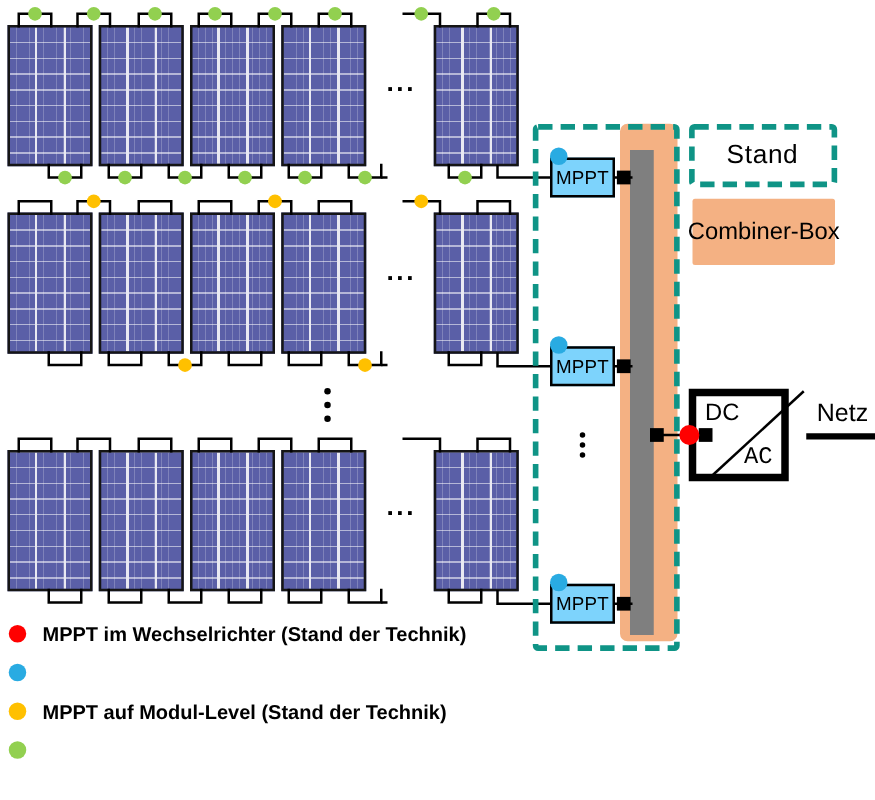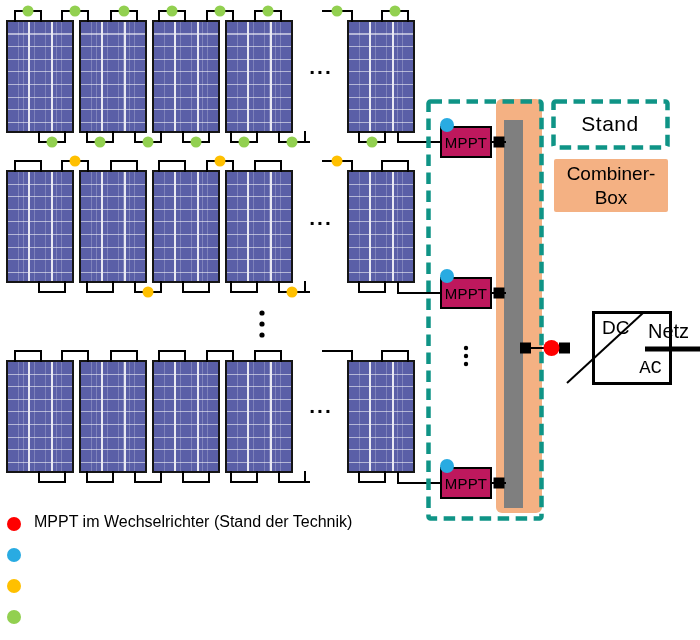--- a/index.html
+++ b/index.html
@@ -7,39 +7,39 @@
          font-family:"Liberation Sans",sans-serif;color:#000;}
   
   .panel{position:absolute;width:68px;height:113px;box-sizing:border-box;border:2px solid #151515;
     background-color:#5a5fa7;
     background-image:
       linear-gradient(to right, transparent 20px, #e9e9f2 20px, #e9e9f2 22px, transparent 22px),
       linear-gradient(to right, transparent 43px, #e9e9f2 43px, #e9e9f2 45px, transparent 45px),
       repeating-linear-gradient(to bottom, transparent 0px, transparent 11.5px, rgba(255,255,255,.55) 11.5px, rgba(255,255,255,.55) 12.6px),
       repeating-linear-gradient(to right, transparent 0px, transparent 4.7px, rgba(255,255,255,.22) 4.7px, rgba(255,255,255,.22) 5.4px);
   }
-  .mppt{position:absolute;left:440px;width:52px;height:32px;background:#be185d;border:2px solid #000;
+  .mppt{position:absolute;left:440px;width:52px;height:32px;background:#7dd3fc;border:2px solid #000;
         box-sizing:border-box;display:flex;align-items:center;justify-content:center;
         font-size:15px;letter-spacing:.2px;}
   .combiner-strip{position:absolute;left:496px;top:99px;width:46px;height:414px;background:#f4b183;border-radius:6px;}
   .gray-bar{position:absolute;left:504px;top:120px;width:19px;height:388px;background:#7f7f7f;}
   .hilem-label{position:absolute;left:553px;top:101px;width:114px;height:46px;display:flex;
                align-items:center;justify-content:center;font-size:21px;letter-spacing:.5px;}
   .combiner-label{position:absolute;left:554px;top:159px;width:114px;height:53px;background:#f4b183;
-                  display:flex;flex-direction:column;align-items:center;justify-content:center;
+                  display:flex;align-items:center;justify-content:center;
                   font-size:19px;line-height:24px;border-radius:2px;}
-  .inverter{position:absolute;left:592px;top:311px;width:80px;height:74px;background:#fff;
-            border:3px solid #000000;box-sizing:border-box;font-size:19px;}
+  .inverter{position:absolute;left:551px;top:311px;width:80px;height:74px;background:#fff;
+            border:6px solid #000000;box-sizing:border-box;font-size:19px;}
   .inverter .dc{position:absolute;left:7px;top:3px;}
   .inverter .ac{position:absolute;right:7px;bottom:3px;font-family:Liberation Mono, monospace;}
-  .netz-label{position:absolute;left:648px;top:320px;width:52px;font-size:20px;}
+  .netz-label{position:absolute;left:648px;top:320px;width:52px;text-align:center;font-size:20px;}
   .hdots{position:absolute;width:36px;text-align:center;font-size:21px;font-weight:bold;
          letter-spacing:2px;line-height:20px;}
   .legend{position:absolute;left:7px;top:500px;}
-  .legend-row{display:flex;align-items:flex-end;height:31px;}
+  .legend-row{display:flex;align-items:flex-start;height:31px;font-weight:bold;}
   .legend-dot{width:14px;height:14px;border-radius:50%;margin-right:13px;flex:none;}
   .legend-label{font-size:16px;white-space:nowrap;}
   svg.overlay{position:absolute;left:0;top:0;pointer-events:none;}
 </style>
 </head>
 <body>
 
 <div class="stage">
 
   <div id="panel-layer">
@@ -90,20 +90,21 @@
   <div class="legend" id="legend">
       <div class="legend-row">
         <span class="legend-dot" style="background: rgb(255, 0, 0);"></span>
         <span class="legend-label">MPPT im Wechselrichter (Stand der Technik)</span>
       </div>
       <div class="legend-row">
         <span class="legend-dot" style="background: rgb(41, 171, 226);"></span>
       </div>
       <div class="legend-row">
         <span class="legend-dot" style="background: rgb(255, 192, 0);"></span>
+        <span class="legend-label">MPPT auf Modul-Level (Stand der Technik)</span>
       </div>
       <div class="legend-row">
         <span class="legend-dot" style="background: rgb(146, 208, 80);"></span>
       </div>
     </div>
 
   <svg id="overlay" class="overlay" width="700" height="640" viewBox="0 0 700 640">
       <path d="M 15 22 L 15 11 L 41 11 L 41 22" fill="none" stroke="#000" stroke-width="2"></path>
       <circle cx="28" cy="11" r="5.5" fill="#92d050"></circle>
       <path d="M 62 22 L 62 11 L 88 11 L 88 22" fill="none" stroke="#000" stroke-width="2"></path>

